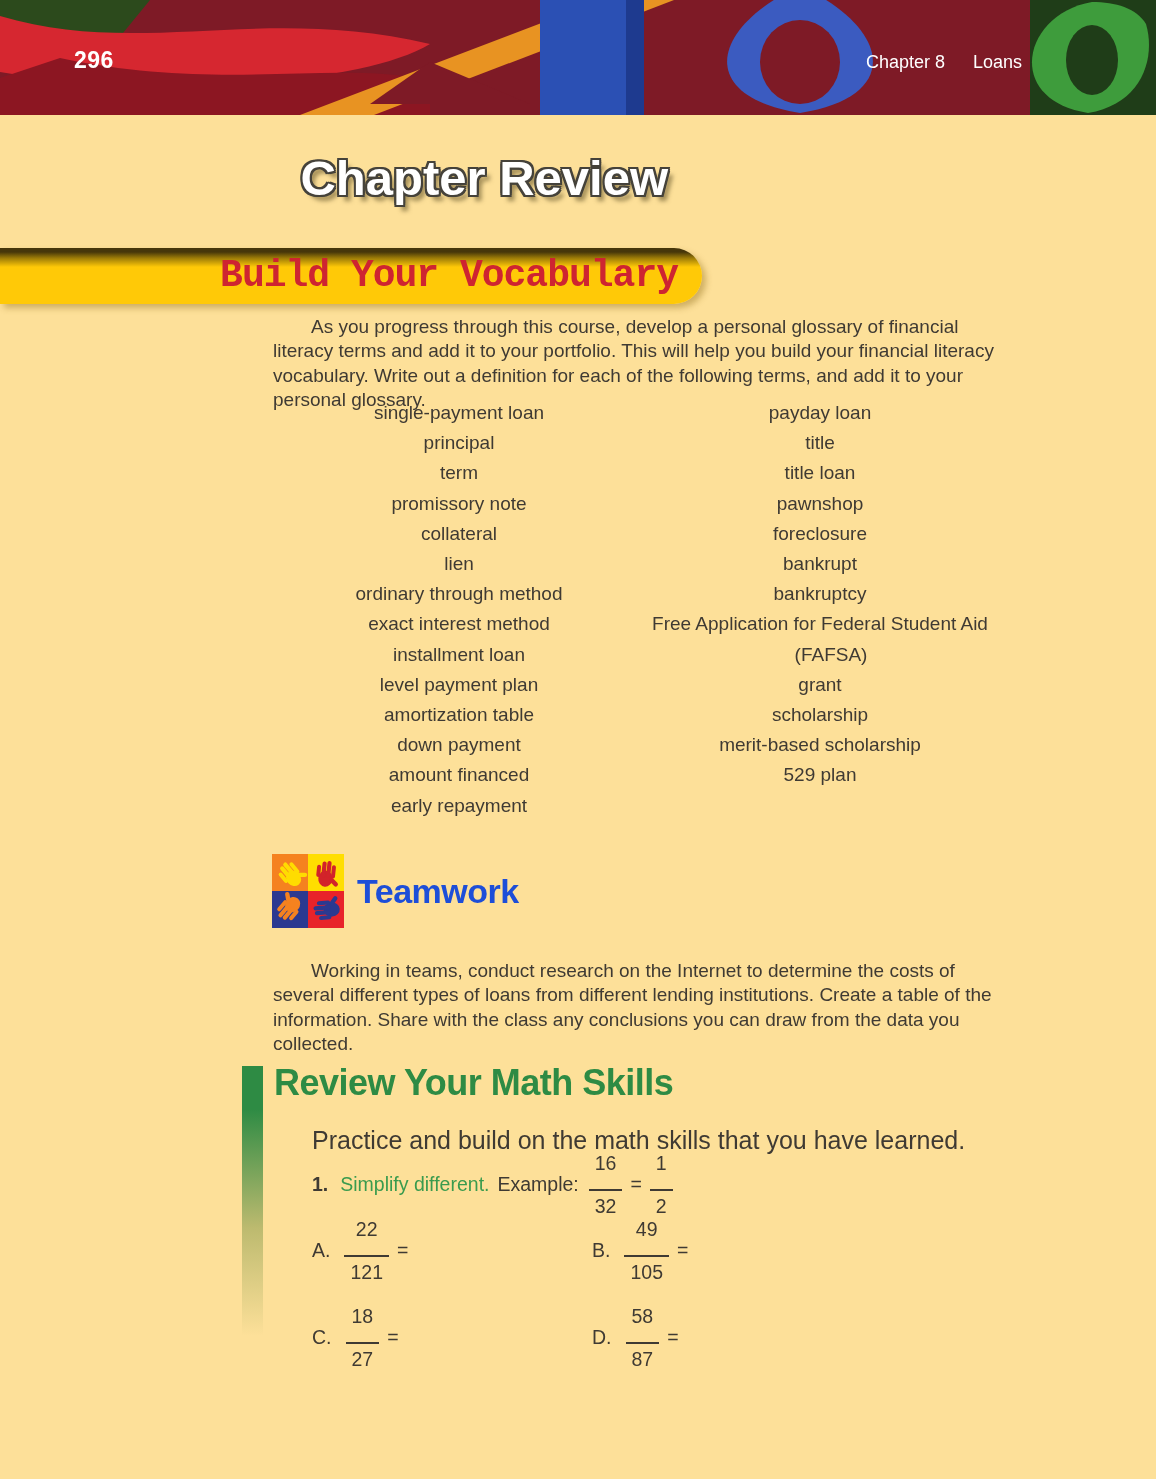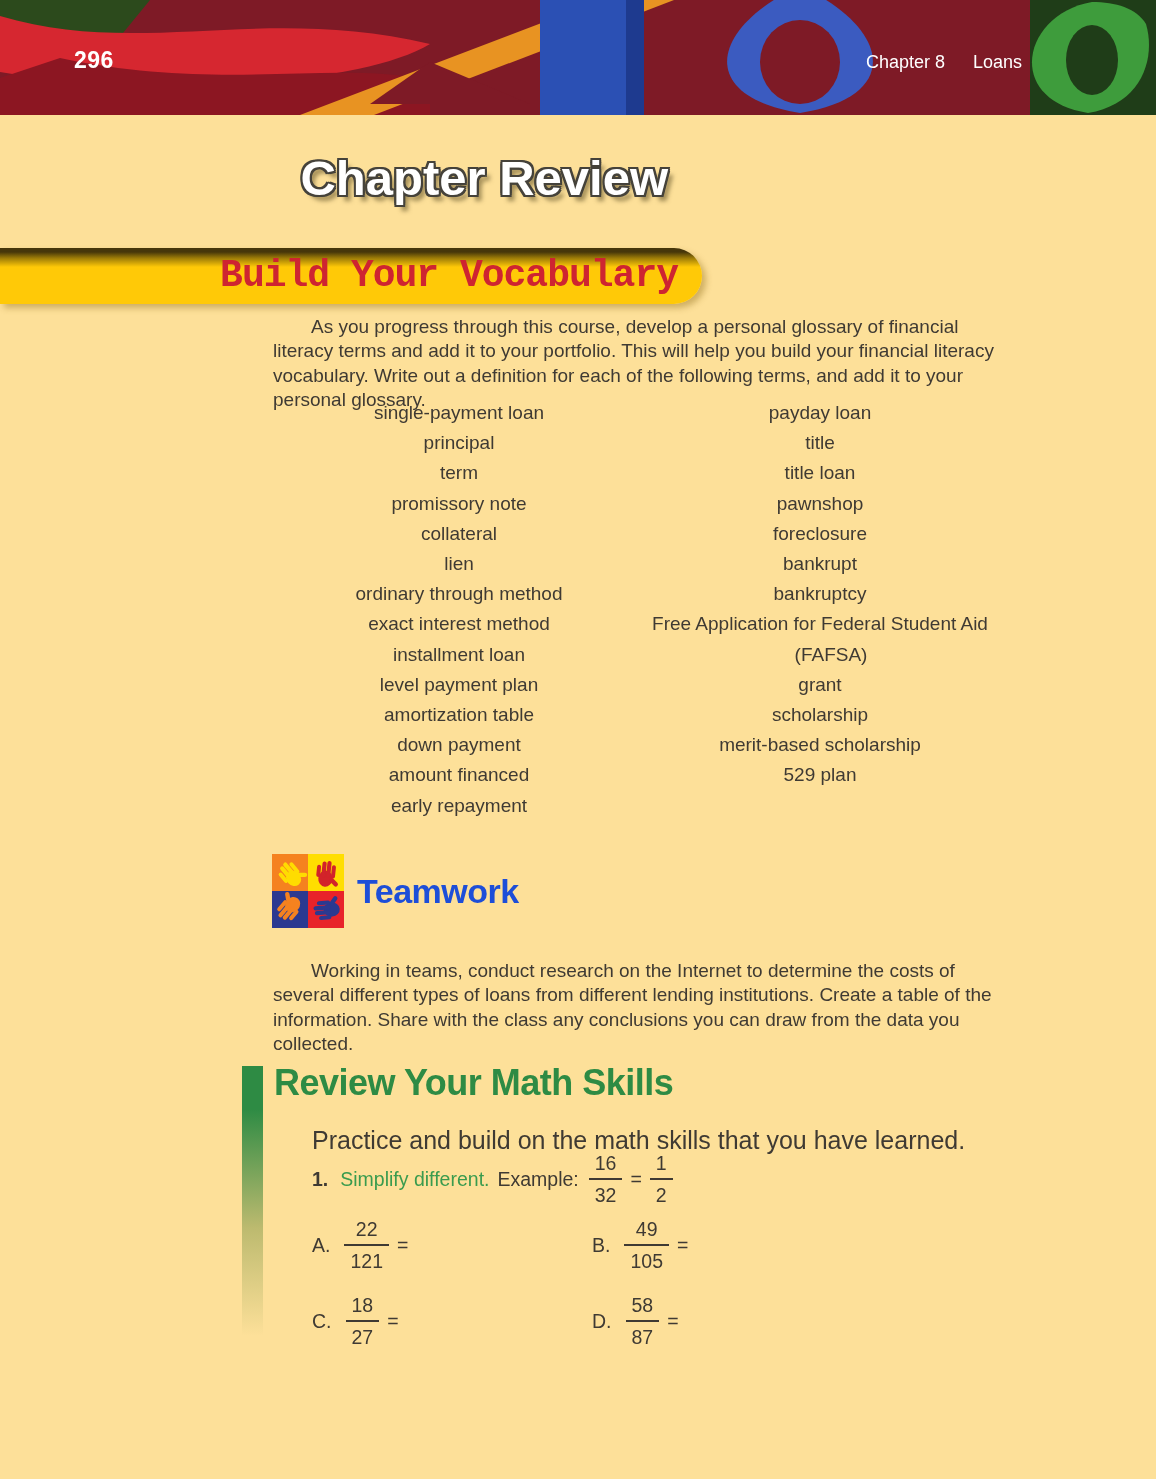--- a/index.html
+++ b/index.html
@@ -93,21 +93,21 @@
     display:flex;align-items:center;
     font-size:19.5px;color:#3F3A33;
   }
   .problem1-row .prob-number{font-weight:bold;margin-right:12px;}
   .skill-link{color:#3A9B4E;margin-right:8px;}
   .example-label{margin-right:10px;}
   .frac{
     display:inline-block;text-align:center;vertical-align:middle;
     font-size:19.5px;color:#3F3A33;line-height:1.15;
   }
-  .frac .num{display:block;padding:2px 6px 4px;border-bottom:2px solid #3F3A33;}
+  .frac .num{display:block;padding:2px 6px 15px;border-bottom:2px solid #3F3A33;}
   .frac .den{display:block;padding:4px 6px 2px;}
   .eq{margin:0 8px;}
   .problems-grid{
     position:absolute;left:312px;top:1216px;width:600px;
     display:grid;grid-template-columns:280px 280px;row-gap:17px;
   }
   .problem-cell{display:flex;align-items:center;font-size:19.5px;color:#3F3A33;}
   .problem-cell .prob-label{margin-right:14px;}
 </style>
 </head>

